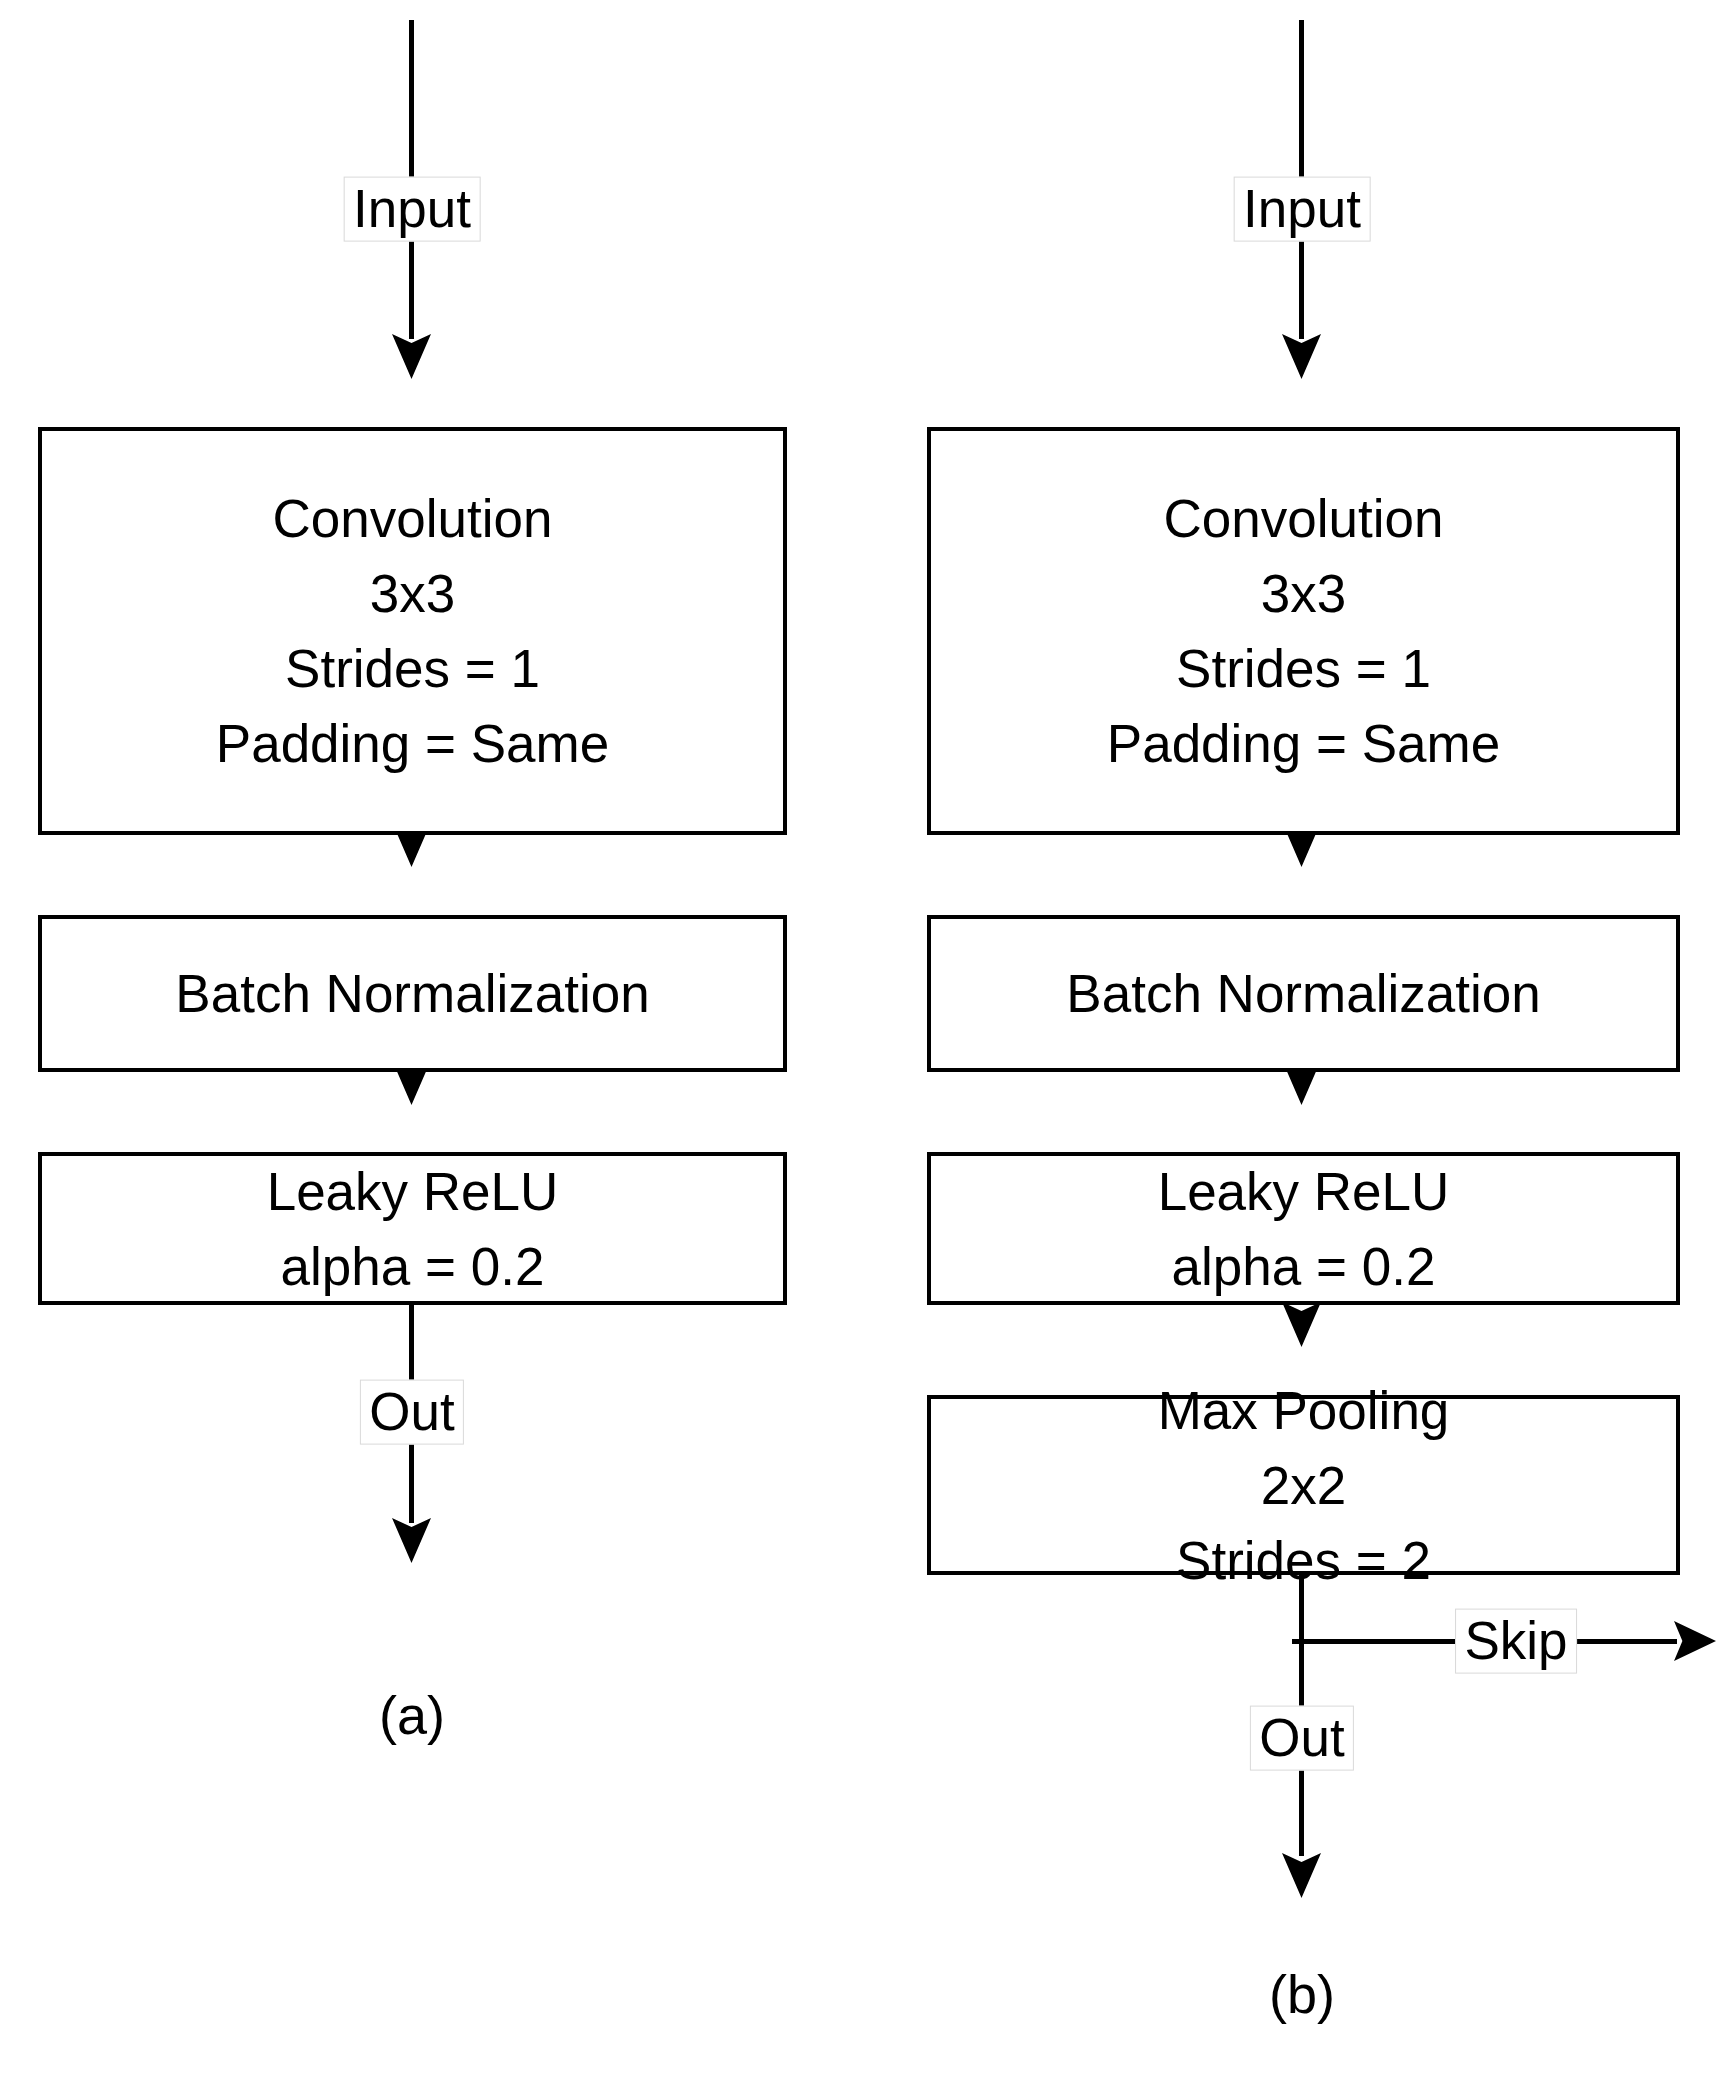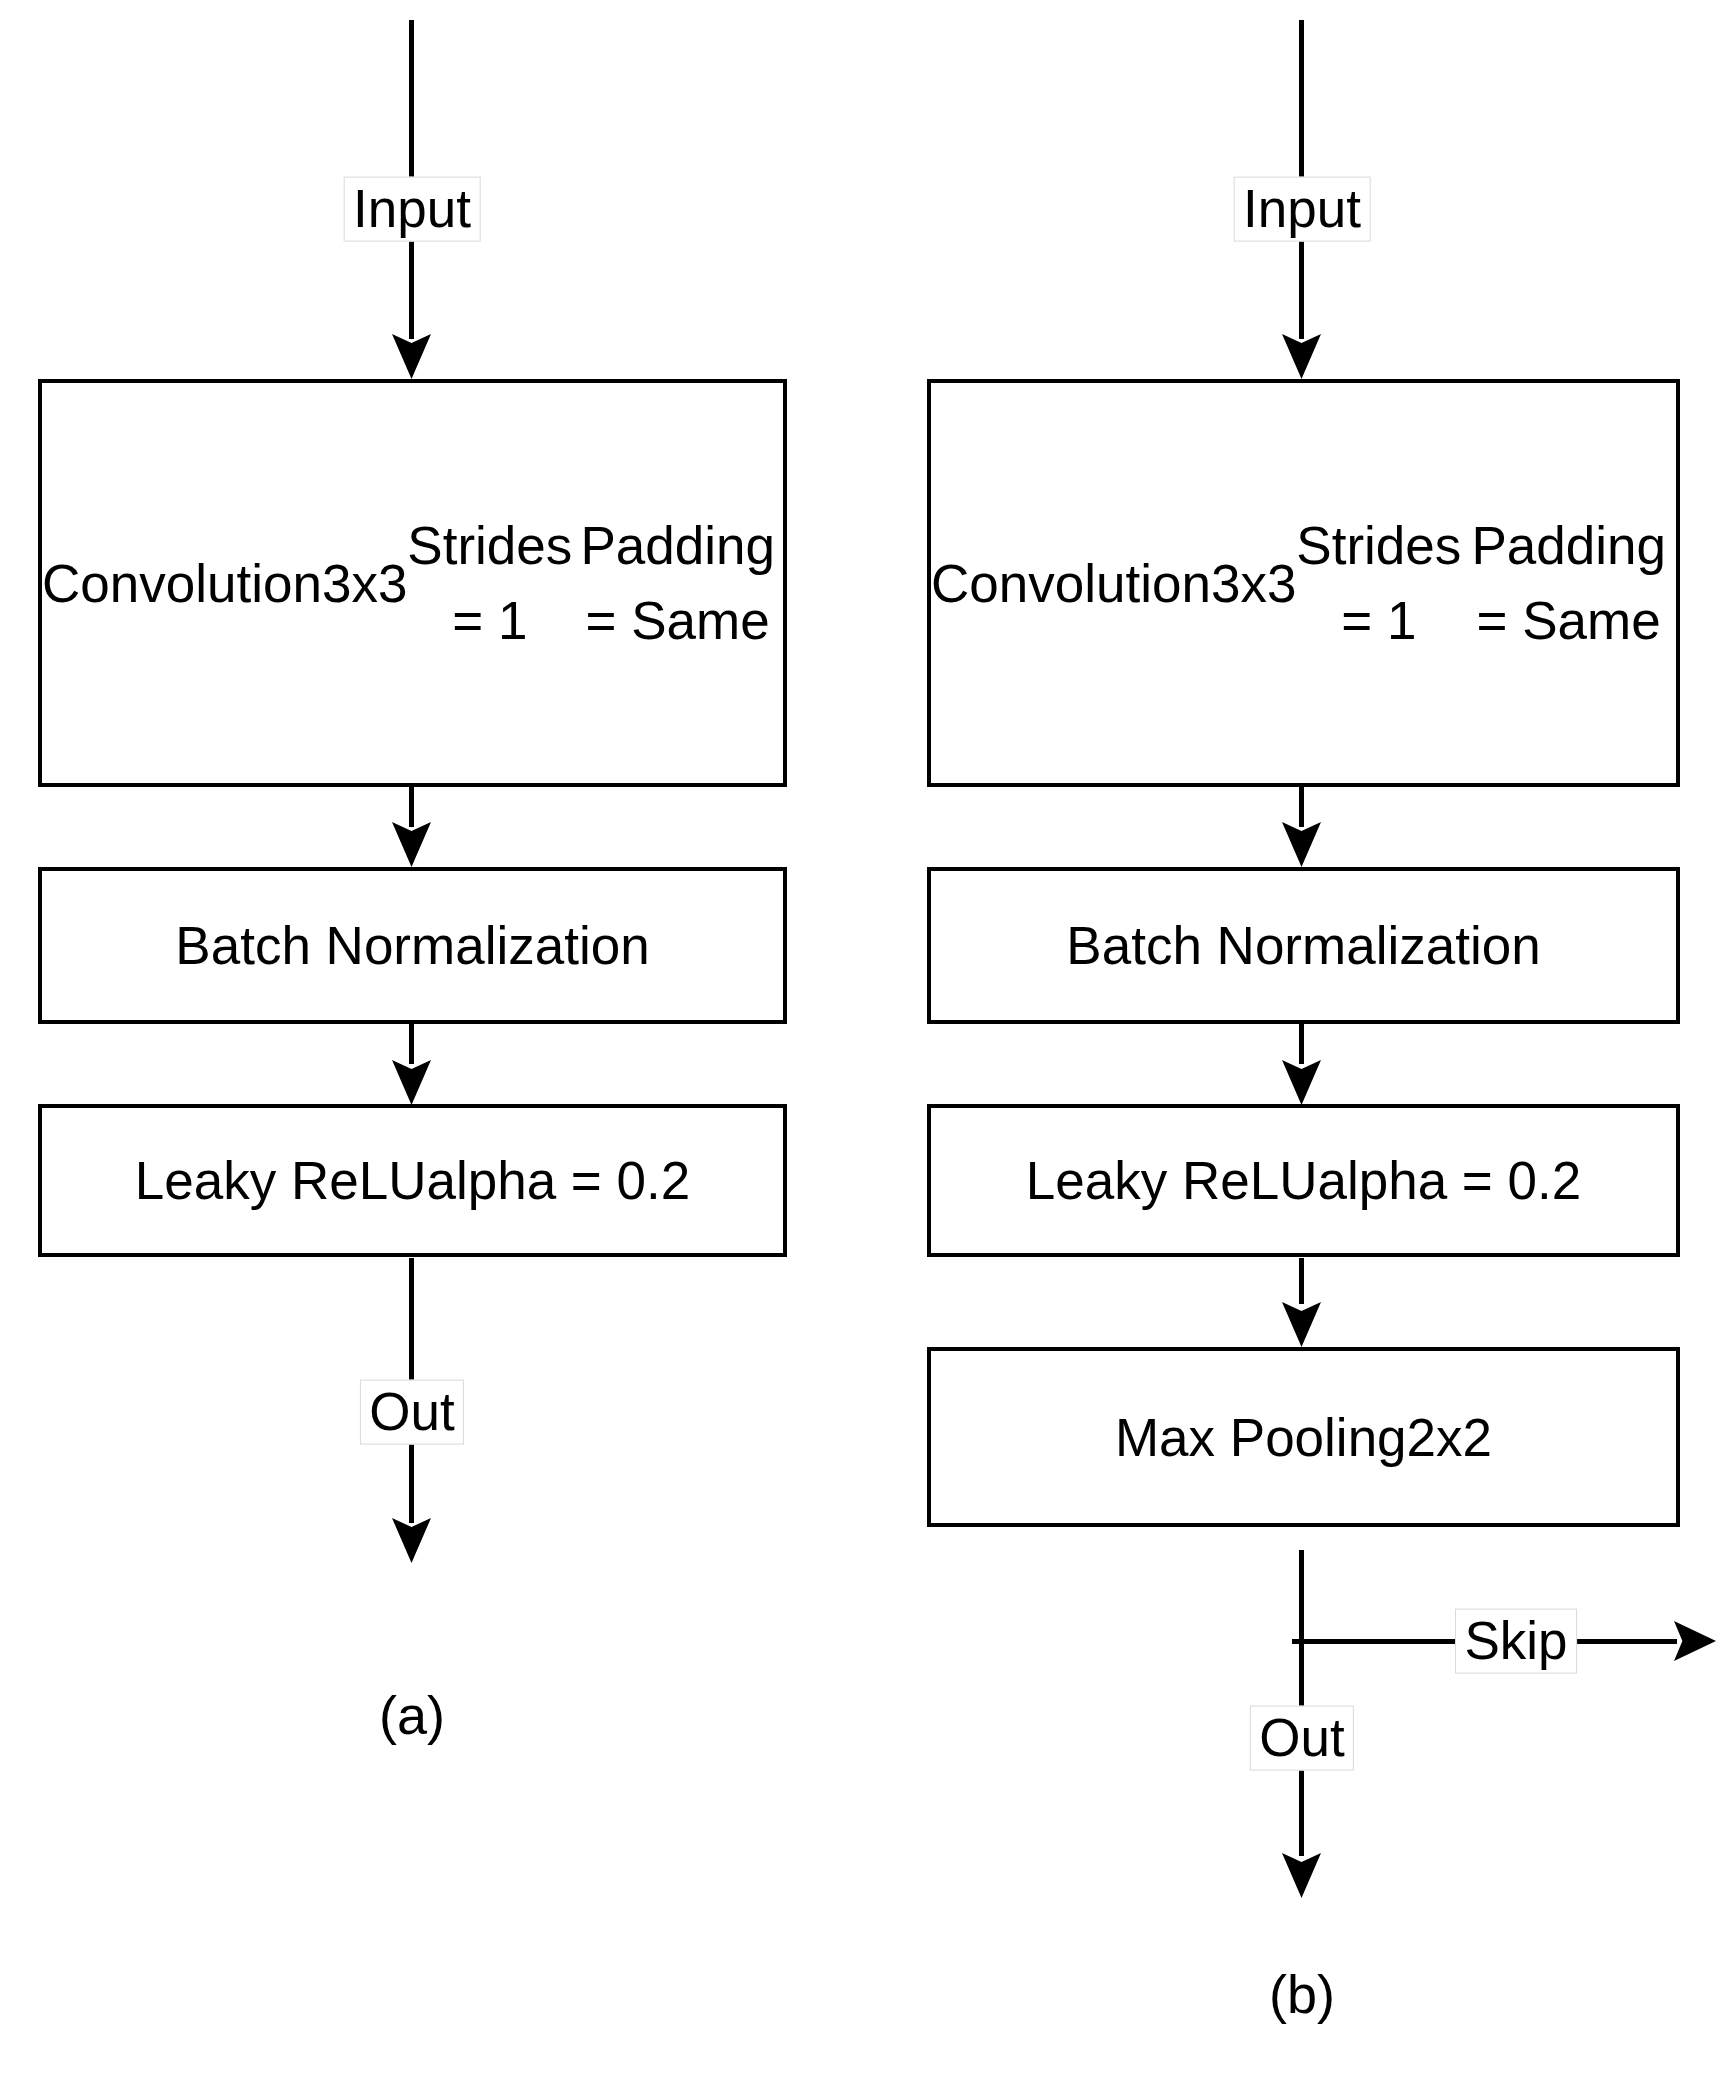--- a/index.html
+++ b/index.html
@@ -38,27 +38,28 @@
     background: #000000;
     clip-path: polygon(0 0, 20% 50%, 0 100%, 100% 50%);
   }
   
   .block {
     position: absolute;
     box-sizing: border-box;
     border: 4.9px solid #000000;
     background: #ffffff;
     display: flex;
-    flex-direction: row;
+    flex-direction: column;
     justify-content: center;
     align-items: center;
     text-align: center;
     font-size: 53px;
     line-height: 75px;
     z-index: 2;
+    margin-top: 48px;
   }
   
   .lbl {
     position: absolute;
     transform: translate(-50%, -50%);
     background: #ffffff;
     border: 1.4px solid #d9d9d9;
     padding: 1.4px 8.4px;
     font-size: 53px;
     line-height: 60px;
@@ -136,20 +137,21 @@
     <div>Leaky ReLU</div>
     <div>alpha = 0.2</div>
   </div>
 
   <div class="vline" style="left:1299px; top:1258px; height:46px;"></div>
   <div class="ah-down" style="left:1282px; top:1302px;"></div>
 
   <div class="block" style="left:927px; top:1347px; width:753px; height:180px;">
     <div>Max Pooling</div>
     <div>2x2</div>
+    <div>Strides = 2</div>
   </div>
 
   <div class="vline" style="left:1299px; top:1550px; height:306px;"></div>
   <div class="ah-down" style="left:1282px; top:1853px;"></div>
 
   <div class="hline" style="left:1292px; top:1639px; width:385px;"></div>
   <div class="ah-right" style="left:1674px; top:1621px;"></div>
   <span class="lbl" style="left:1516px; top:1641px;">Skip</span>
 
   <span class="lbl" style="left:1302px; top:1738px;">Out</span>

